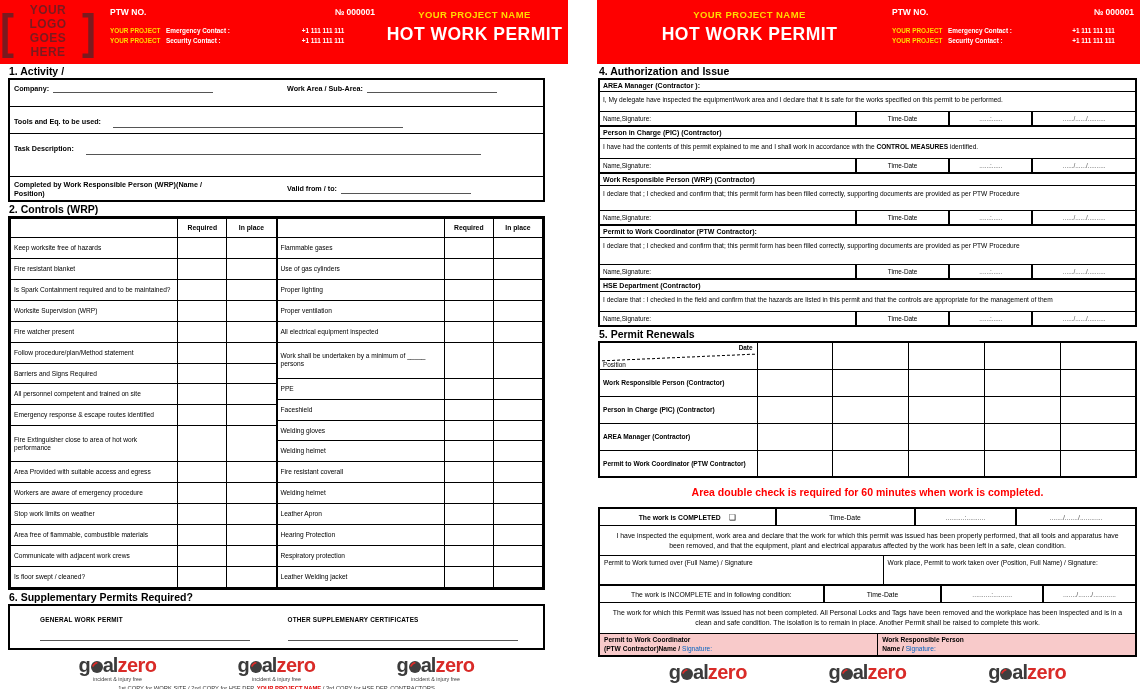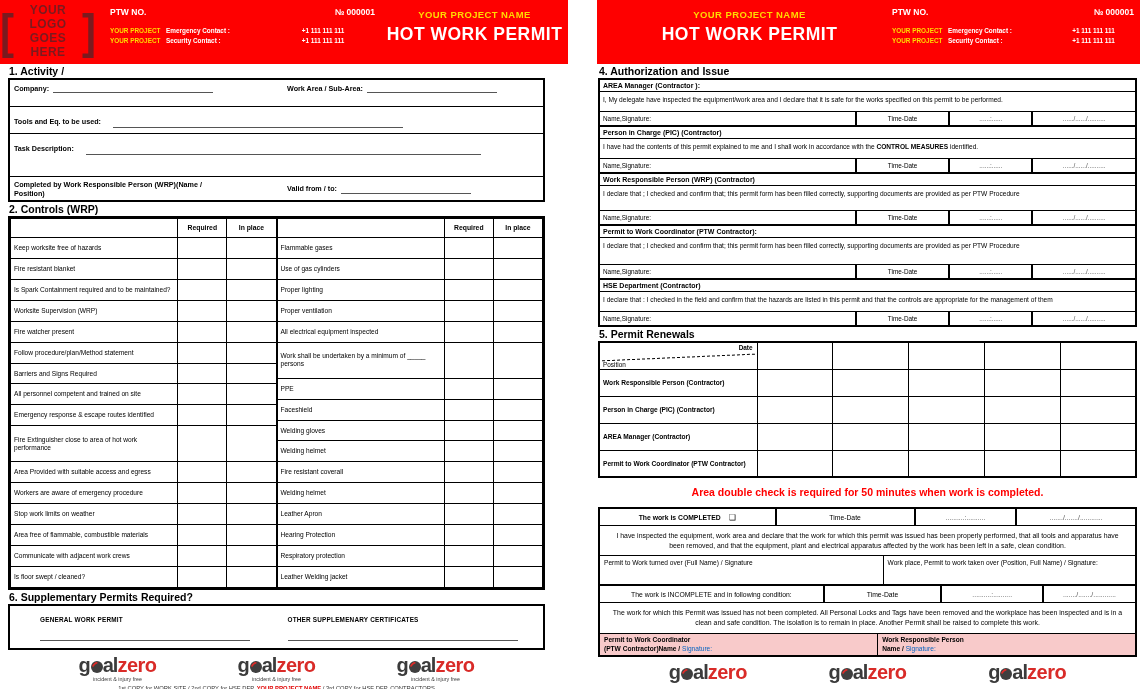--- a/index.html
+++ b/index.html
@@ -563,21 +563,21 @@
               <td>Permit to Work Coordinator  (PTW Contractor)</td>
               <td></td>
               <td></td>
               <td></td>
               <td></td>
               <td></td>
             </tr>
       </tbody>
         </table>
 
-      <div class="note">Area double check is required for 50 minutes  when work is completed.</div>
+      <div class="note">Area double check is required for 60 minutes  when work is completed.</div>
 
       <div class="box">
         <div class="c-row" style="height:17px">
           <div class="c1a">
               <span>The work is COMPLETED</span>
               <span class="chk">❏</span>
             </div>
           <div class="c1b">Time-Date</div>
           <div class="c1c dots">..........:..........</div>
           <div class="c1d dots">......./......./............</div>

